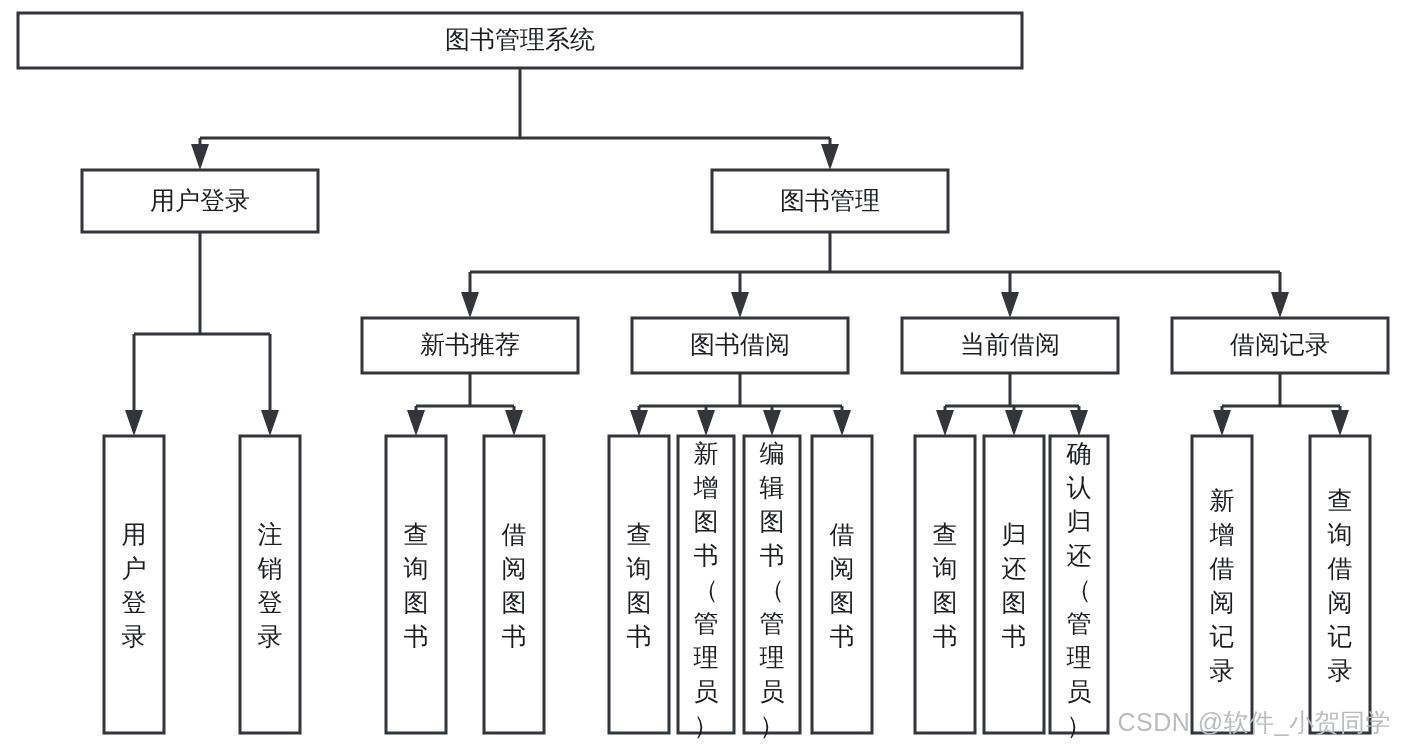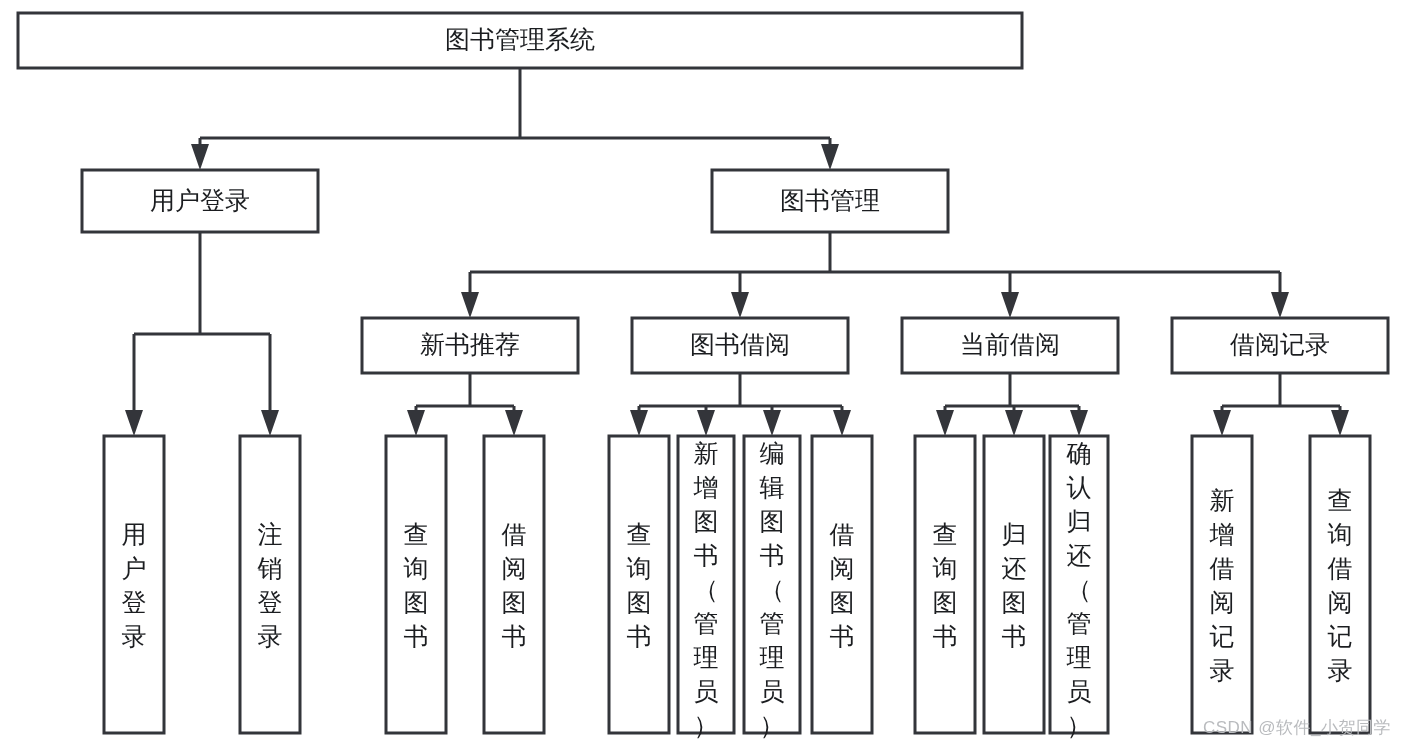--- a/index.html
+++ b/index.html
@@ -53,21 +53,21 @@
     fill: #1b1d20;
     font-family: "Liberation Sans", "DejaVu Sans", sans-serif;
     font-size: 25px;
     text-anchor: middle;
   }
   .watermark {
     position: absolute;
     right: 14px;
     bottom: 8px;
     color: #b9bbbe;
-    font-size: 17px;
+    font-size: 25px;
     font-family: "Liberation Sans", "DejaVu Sans", sans-serif;
     white-space: nowrap;
     letter-spacing: 0.5px;
     user-select: none;
   }
 </style>
 </head>
 <body>
 
 <div id="diagram-root">

